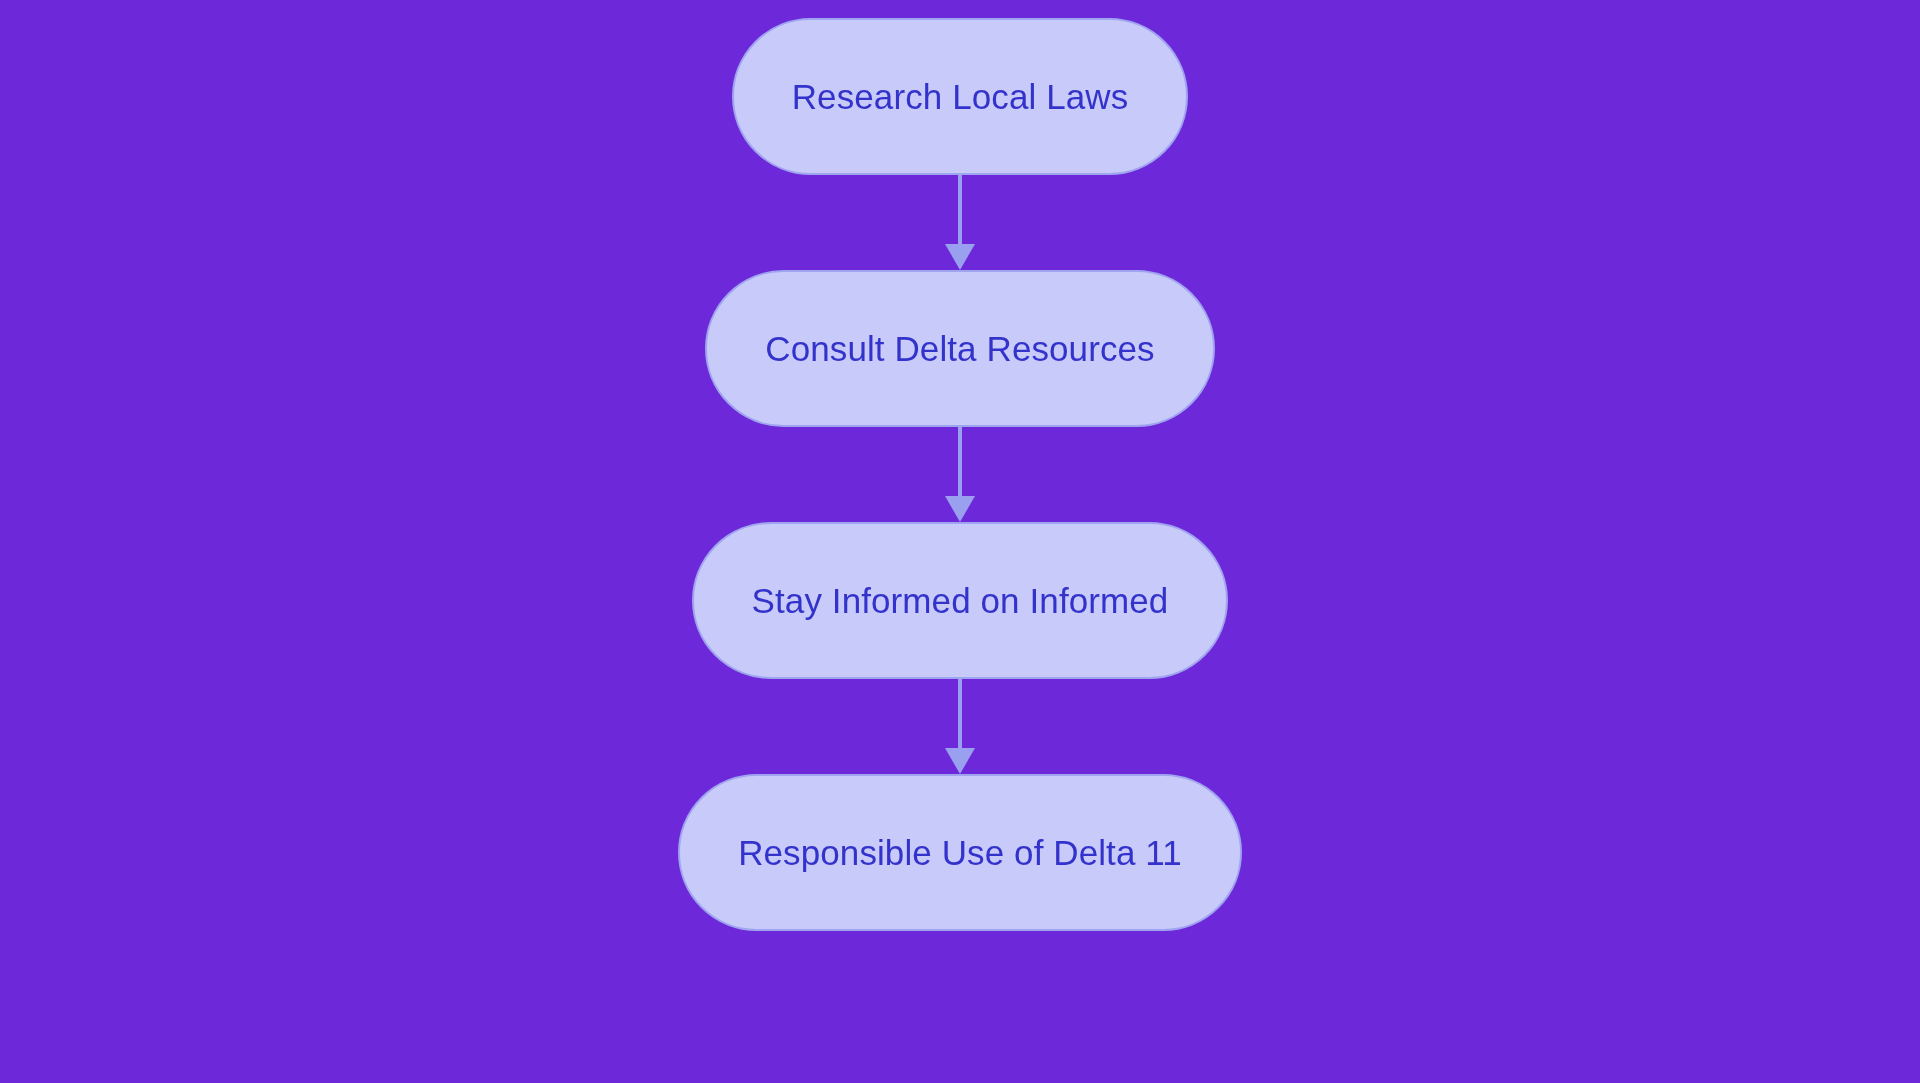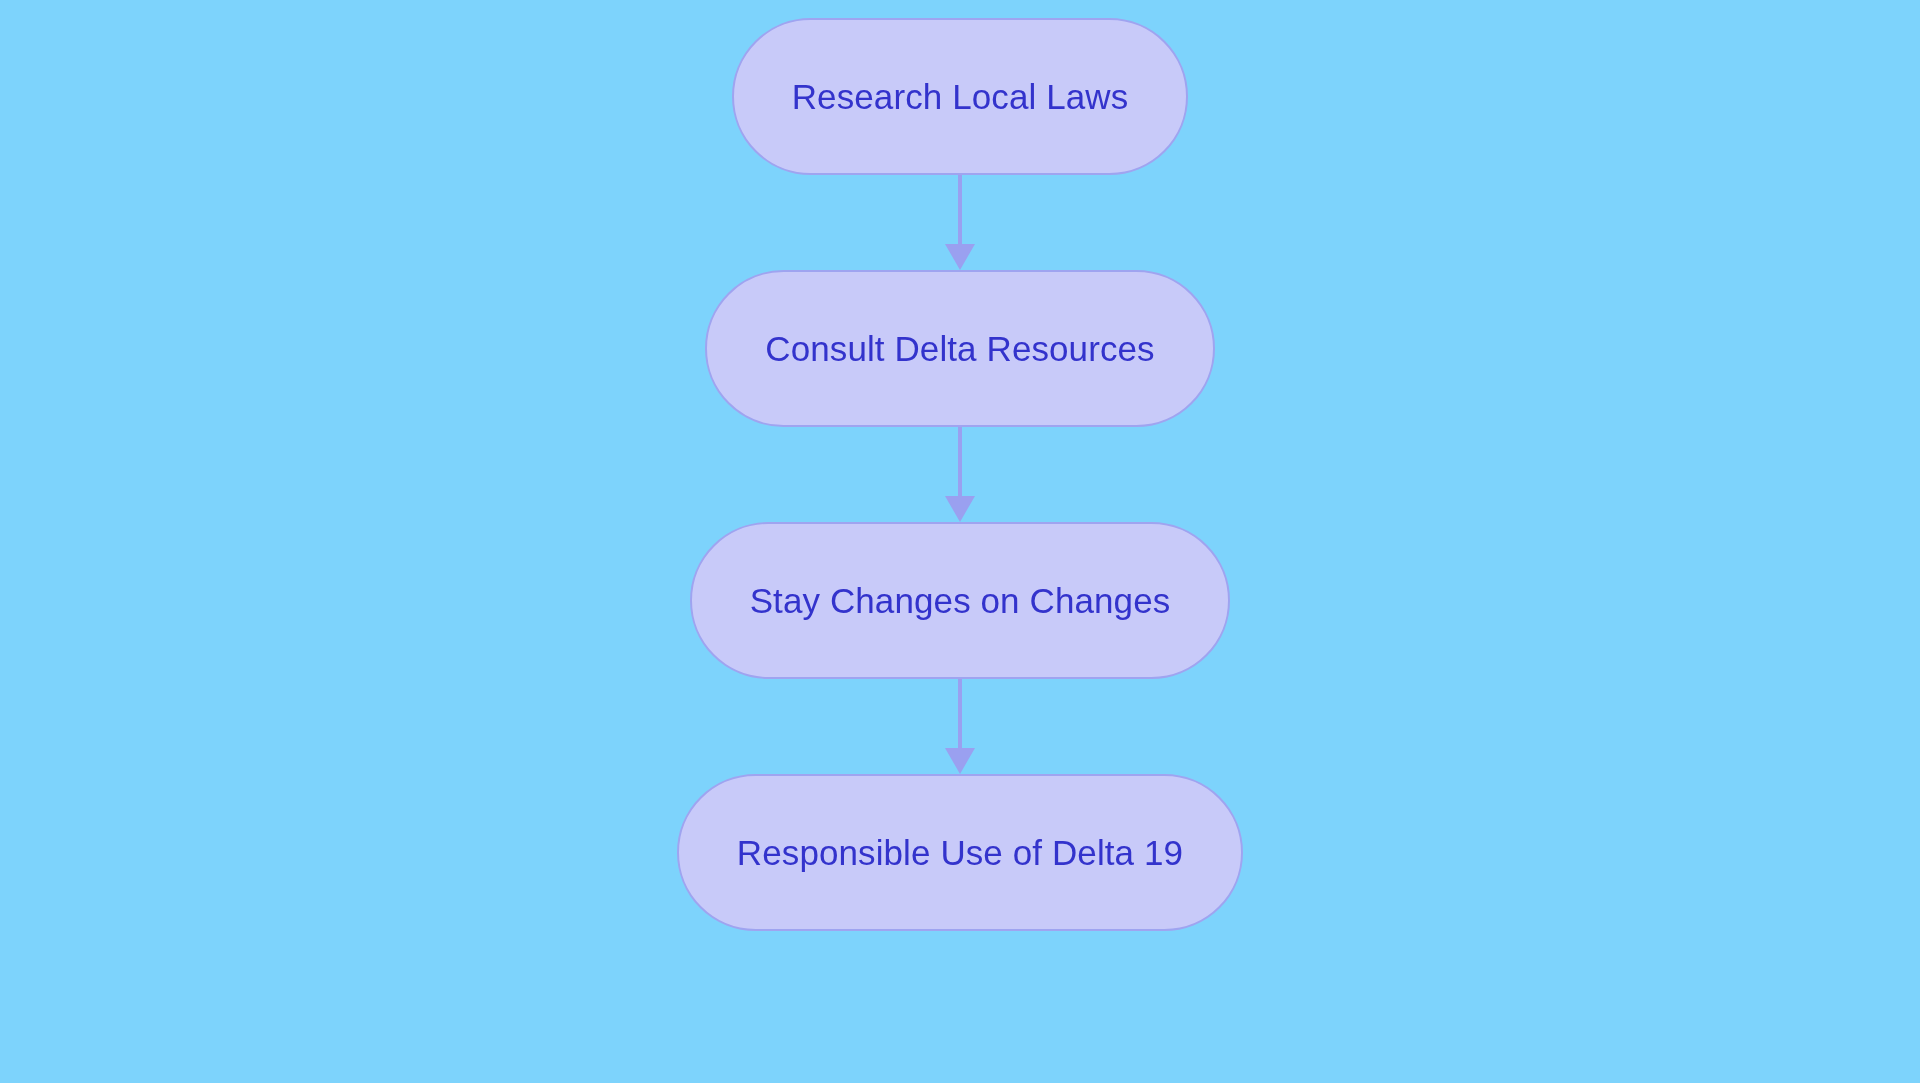--- a/index.html
+++ b/index.html
@@ -8,21 +8,21 @@
     padding: 0;
     background: #ffffff;
   }
   body {
     font-family: "Liberation Sans", sans-serif;
   }
   #canvas {
     position: relative;
     width: 1920px;
     height: 1083px;
-    background: #7dd3fc;
+    background: #6d28d9;
     overflow: hidden;
   }
   #flow {
     position: absolute;
     left: 0;
     top: 0;
     width: 1920px;
     height: 1083px;
     display: flex;
     flex-direction: column;
@@ -99,26 +99,26 @@
     <div class="node">
       <span class="node-label">Consult Delta Resources</span>
     </div>
 
     <div class="connector gap-2">
       <div class="connector-line"></div>
       <div class="connector-arrow"></div>
     </div>
 
     <div class="node">
-      <span class="node-label">Stay Changes on Changes</span>
+      <span class="node-label">Stay Informed on Informed</span>
     </div>
 
     <div class="connector gap-3">
       <div class="connector-line"></div>
       <div class="connector-arrow"></div>
     </div>
 
     <div class="node">
-      <span class="node-label">Responsible Use of Delta 19</span>
+      <span class="node-label">Responsible Use of Delta 11</span>
     </div>
 
   </div>
 </div>
 
 </body></html>

